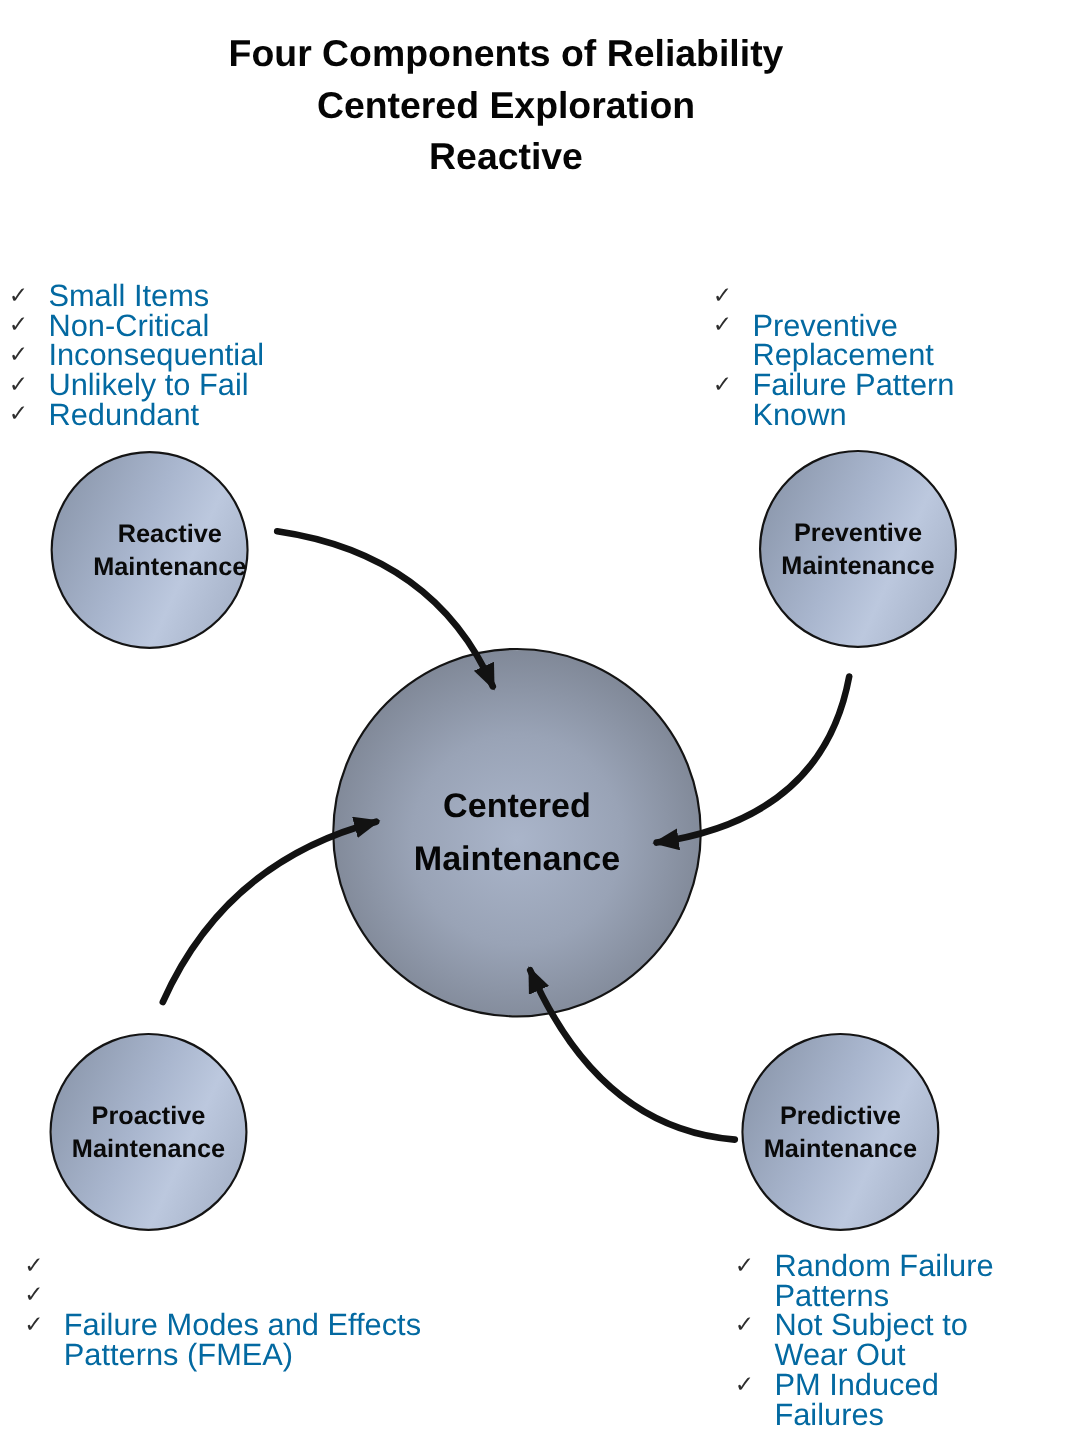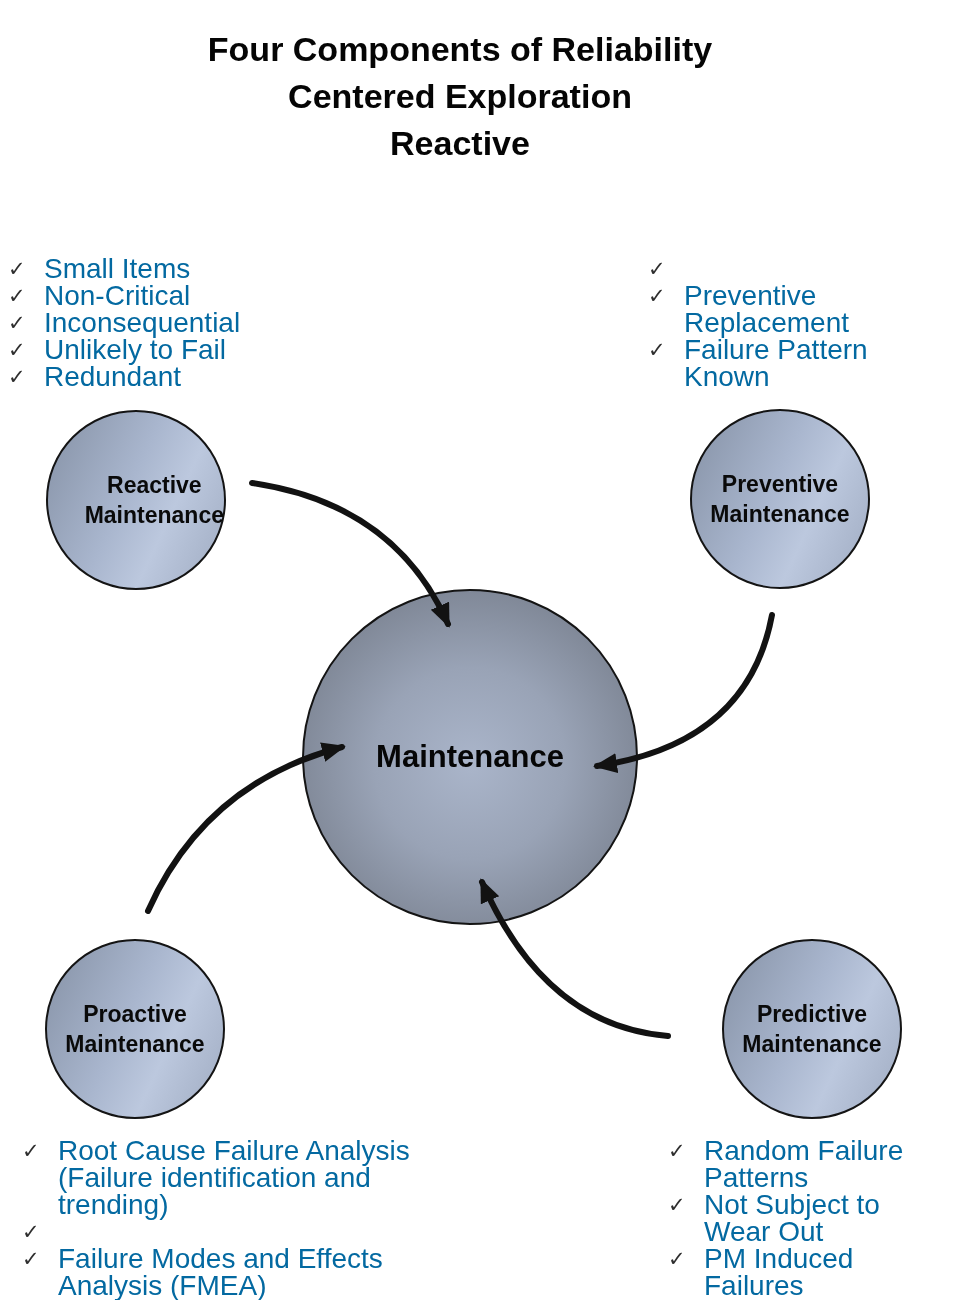--- a/index.html
+++ b/index.html
@@ -49,21 +49,21 @@
   .node-center{
     width:336px;height:336px;left:302px;top:563px;
     background:radial-gradient(circle at 50% 52%,#aab5ca 0%,#99a3b6 40%,#7e8695 75%,#737b8a 100%);
   }
   .node-center .node-label{
     font-size:31px;font-weight:bold;line-height:48px;color:#060606;
   }
   .node-reactive{left:46px;top:384px;justify-content:flex-end;}
   .node-preventive{left:690px;top:383px;}
   .node-proactive{left:45px;top:913px;}
-  .node-predictive{left:722px;top:913px;}
+  .node-predictive{left:674px;top:913px;}
   
   .cl-reactive{left:8px;top:229px;}
   .cl-preventive{left:648px;top:229px;}
   .cl-proactive{left:22px;top:1111px;width:400px;}
   .cl-predictive{left:668px;top:1111px;}
   
   .arrows{
     position:absolute;left:0;top:0;width:980px;height:1300px;
     pointer-events:none;z-index:5;
   }
@@ -113,31 +113,28 @@
     </div>
     <div class="check-item">
       <span class="check-icon">✓</span>
       <span class="check-label">Failure Pattern Known</span>
     </div>
   </div>
 
   <div class="checklist cl-proactive">
     <div class="check-item">
       <span class="check-icon">✓</span>
-      <span class="check-label">Root Cause Failure Analysis
-(Failure identification and
-trending)</span>
     </div>
     <div class="check-item">
       <span class="check-icon">✓</span>
     </div>
     <div class="check-item">
       <span class="check-icon">✓</span>
       <span class="check-label">Failure Modes and Effects
-Analysis (FMEA)</span>
+Patterns (FMEA)</span>
     </div>
   </div>
 
   <div class="checklist cl-predictive">
     <div class="check-item">
       <span class="check-icon">✓</span>
       <span class="check-label">Random Failure Patterns</span>
     </div>
     <div class="check-item">
       <span class="check-icon">✓</span>
@@ -172,20 +169,21 @@
 
   <div class="node node-small node-predictive">
     <div class="node-label">
       <div>Predictive</div>
       <div>Maintenance</div>
     </div>
   </div>
 
   <div class="node node-center">
     <div class="node-label">
+      <div>Centered</div>
       <div>Maintenance</div>
     </div>
   </div>
 
   <svg class="arrows" viewBox="0 0 980 1300" xmlns="http://www.w3.org/2000/svg">
     <defs>
       <marker id="ah" markerUnits="userSpaceOnUse" markerWidth="30" markerHeight="24" refX="20" refY="10" orient="auto">
         <path d="M0,0 L24,10 L0,20 Z" fill="#121212"></path>
       </marker>
     </defs>

